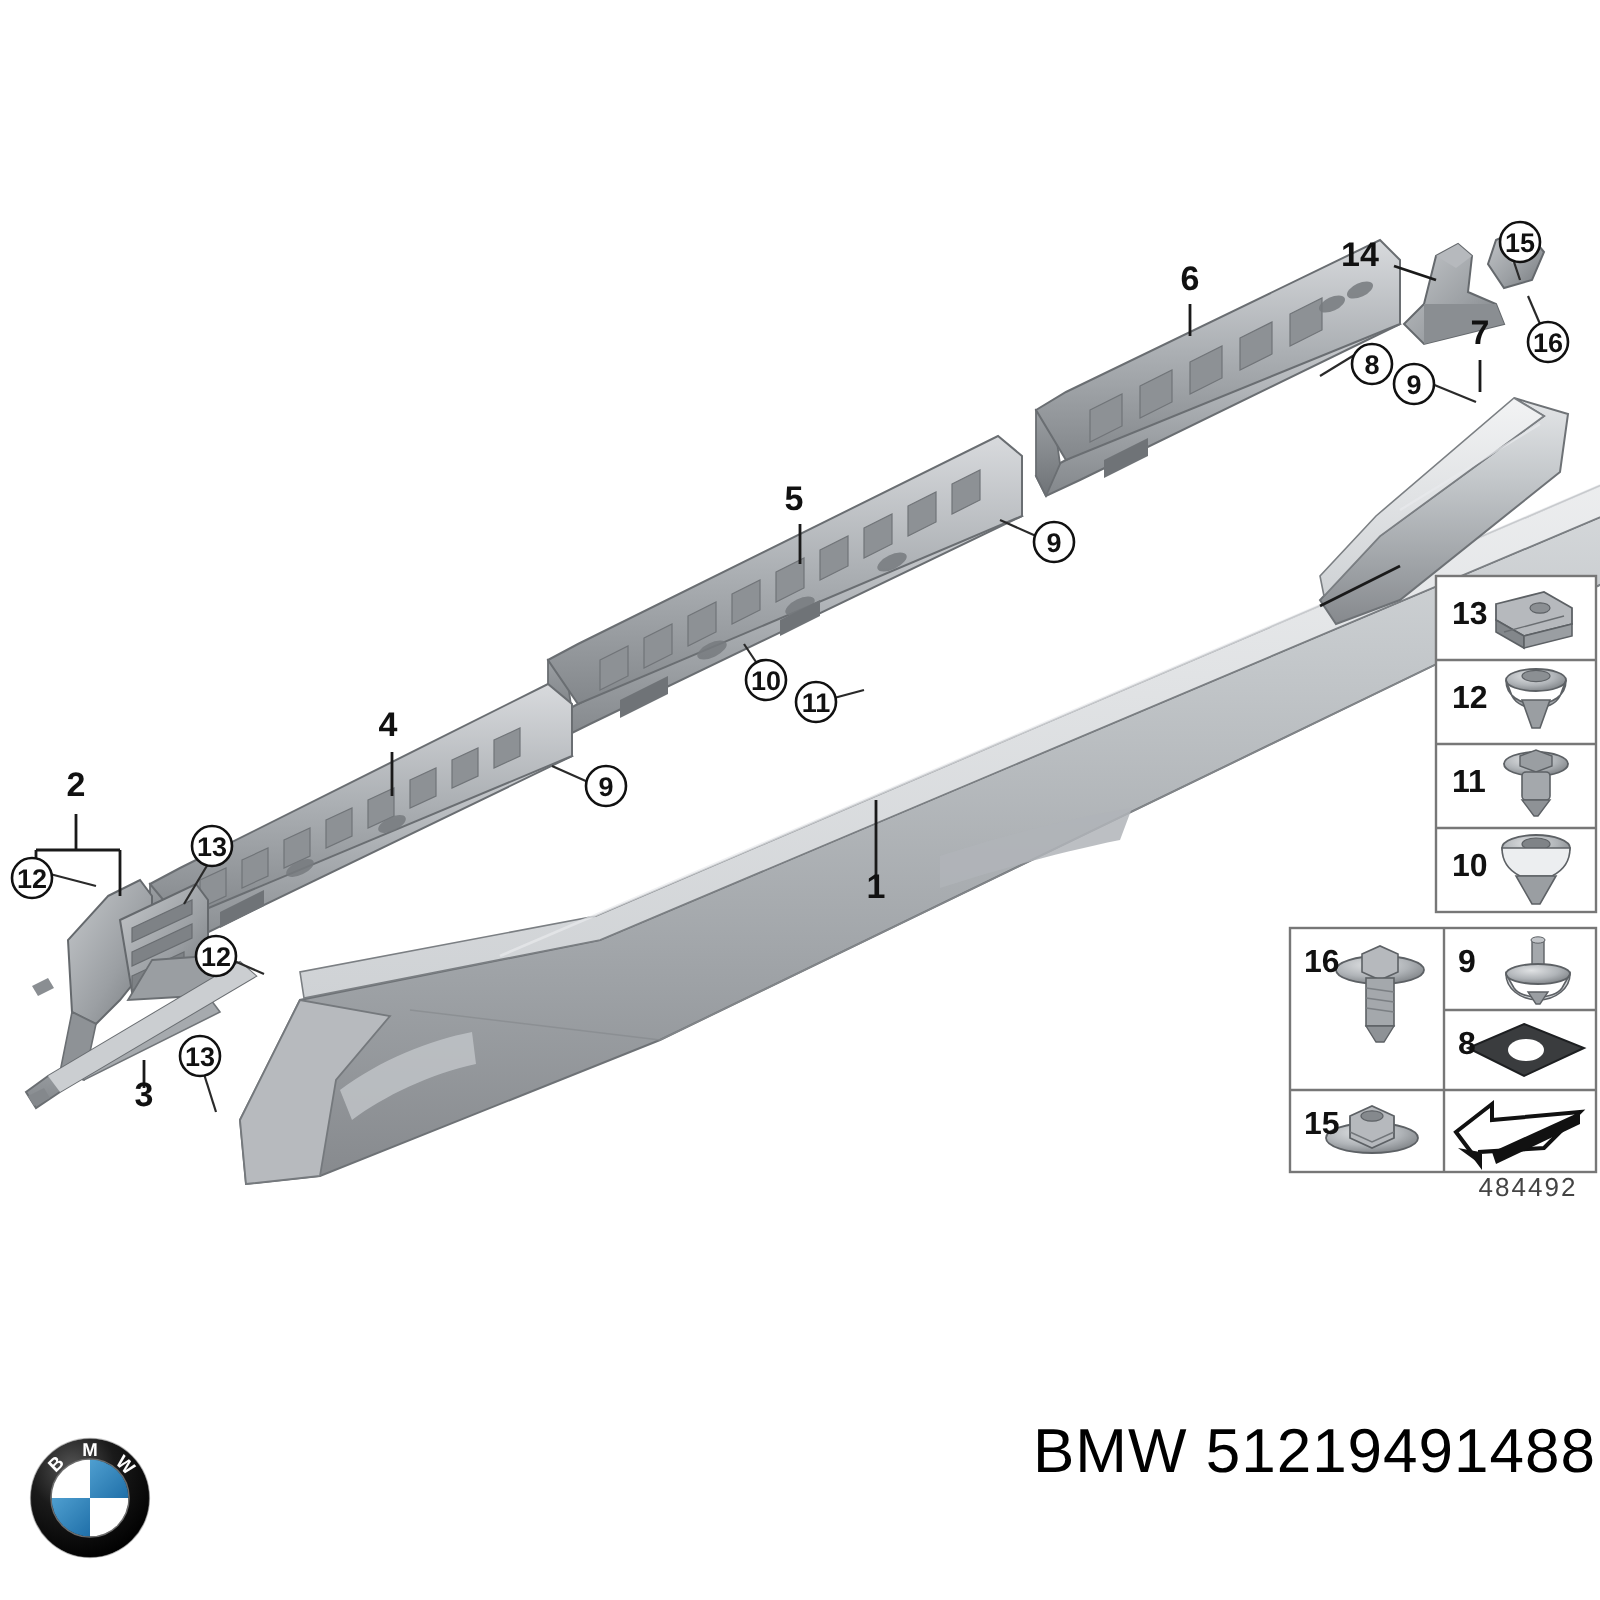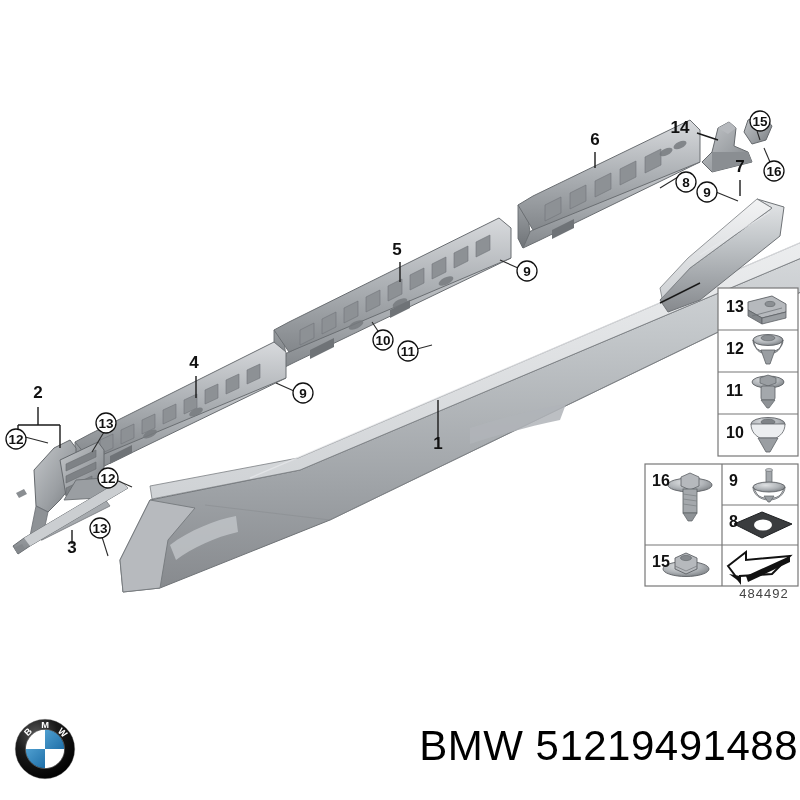--- a/index.html
+++ b/index.html
@@ -35,27 +35,27 @@
   .bmw-logo {
     position: absolute;
     left: 14px;
     top: 718px;
     width: 62px;
     height: 62px;
   }
   .part-title {
     position: absolute;
     left: 400px;
-    top: 718px;
+    top: 698px;
     width: 398px;
     height: 56px;
     display: flex;
     align-items: center;
     justify-content: flex-end;
-    font-size: 42px;
+    font-size: 31px;
     letter-spacing: 0.5px;
     color: #000000;
     white-space: nowrap;
     font-family: "Liberation Sans", sans-serif;
   }
   .callout-num {
     font-family: "Liberation Sans", sans-serif;
     font-weight: bold;
     font-size: 17px;
     fill: #111111;

